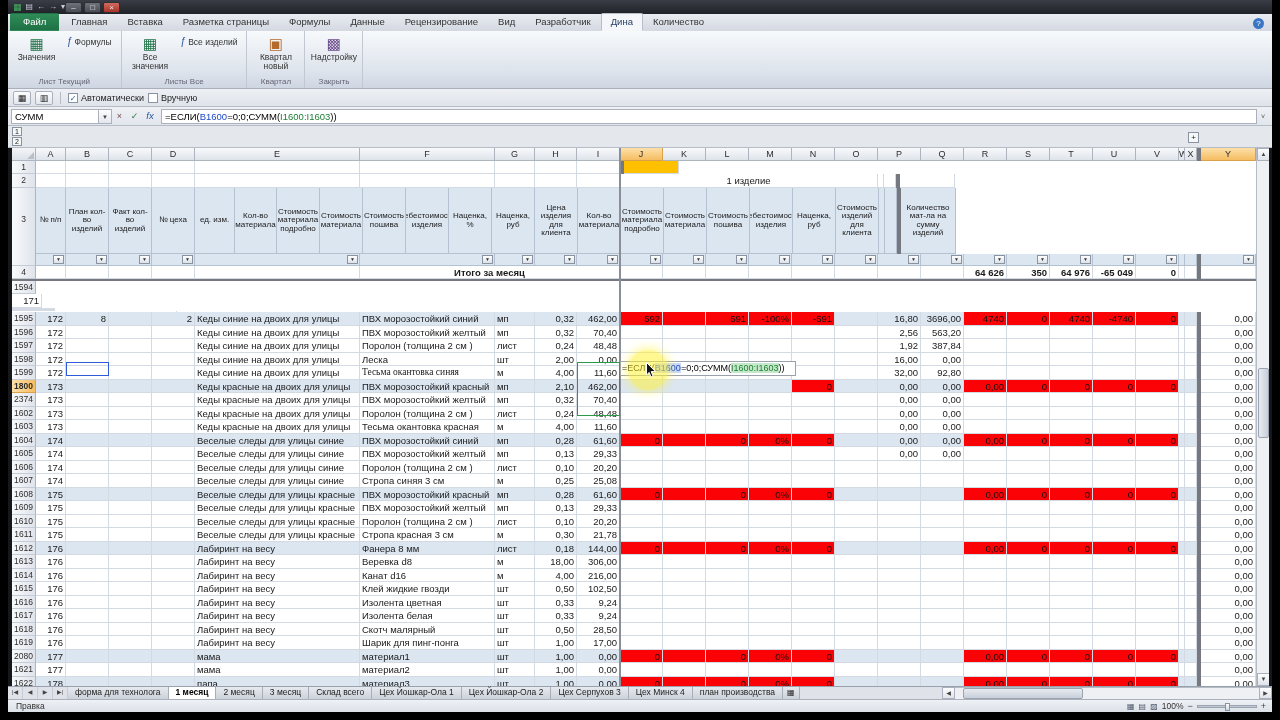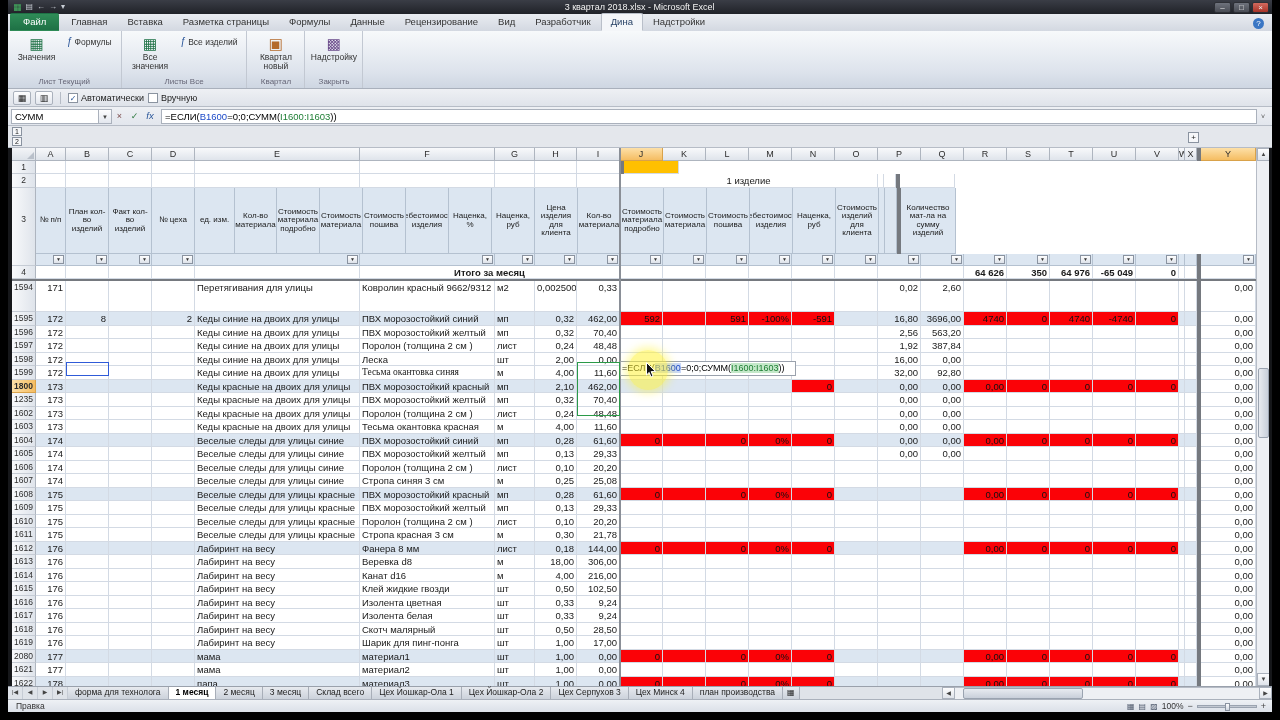--- a/index.html
+++ b/index.html
@@ -176,41 +176,40 @@
 <div id="app">
 
   <div id="titlebar">
     <div class="qat">
       <span class="excel-logo">▦</span>
       <span class="qico">▤</span>
       <span class="qico">←</span>
       <span class="qico">→</span>
       <span class="qico">▾</span>
     </div>
-    <div class="title">3 квартал 2018.xlsx  -  Microsoft Excel</div>
     <div class="winbtns">
       <span class="wbtn">–</span>
       <span class="wbtn">□</span>
       <span class="wbtn close">×</span>
     </div>
   </div>
 
   <div id="ribbontabs">
     <div id="ribbon-tabs-list">
         <div class="rtab file">Файл</div>
         <div class="rtab">Главная</div>
         <div class="rtab">Вставка</div>
         <div class="rtab">Разметка страницы</div>
         <div class="rtab">Формулы</div>
         <div class="rtab">Данные</div>
         <div class="rtab">Рецензирование</div>
         <div class="rtab">Вид</div>
         <div class="rtab">Разработчик</div>
         <div class="rtab active">Дина</div>
-        <div class="rtab">Надстройки</div>
+        <div class="rtab">Количество</div>
       </div>
     <span class="helpbtn">?</span>
   </div>
 
   <div id="ribbonbody">
     <div id="ribbon-groups">
         <div class="rgroup">
           <div class="rbuttons">
             <div class="rbig">
               <span class="ricon" style="color: rgb(30, 113, 69);">▦</span>
@@ -480,21 +479,21 @@
             <div class="c d num b" style="width: 43px;">350</div>
             <div class="c d num b" style="width: 43px;">64 976</div>
             <div class="c d num b" style="width: 43px;">-65 049</div>
             <div class="c d num b" style="width: 43px;">0</div>
             <div class="c d" style="width: 6px;"></div>
             <div class="c d" style="width: 12px;"></div>
             <div class="c splitc" style="width: 4px;"></div>
             <div class="c d num" style="width: 55px;"></div>
           </div>
           <div class="grow freezerow" style="height: 2px;"></div>
-          <div class="grow datarow" style="height: 31px;">
+          <div class="grow datarow" style="height: 31px; flex-direction: column;">
             <div class="c rowhdr" style="width: 24px;">1594</div>
             <div class="c d num" style="width: 30px;">171</div>
             <div class="c d num" style="width: 43px;"></div>
             <div class="c d num" style="width: 43px;"></div>
             <div class="c d num" style="width: 43px;"></div>
             <div class="c d txt" style="width: 165px;">Перетягивания  для улицы</div>
             <div class="c d txt" style="width: 135px;">Ковролин красный 9662/9312</div>
             <div class="c d txt" style="width: 40px;">м2</div>
             <div class="c d num" style="width: 42px;">0,002500</div>
             <div class="c d num" style="width: 43px;">0,33</div>
@@ -684,21 +683,21 @@
             <div class="c d num blue red" style="width: 43px;">0</div>
             <div class="c d num blue red" style="width: 43px;">0</div>
             <div class="c d num blue red" style="width: 43px;">0</div>
             <div class="c d num blue red" style="width: 43px;">0</div>
             <div class="c d num blue" style="width: 6px;"></div>
             <div class="c d num blue" style="width: 12px;"></div>
             <div class="c splitc" style="width: 4px;"></div>
             <div class="c d num" style="width: 55px;">0,00</div>
           </div>
           <div class="grow datarow" style="height: 13.5px;">
-            <div class="c rowhdr" style="width: 24px;">1235</div>
+            <div class="c rowhdr" style="width: 24px;">2374</div>
             <div class="c d num" style="width: 30px;">173</div>
             <div class="c d num" style="width: 43px;"></div>
             <div class="c d num" style="width: 43px;"></div>
             <div class="c d num" style="width: 43px;"></div>
             <div class="c d txt" style="width: 165px;">Кеды красные на двоих для улицы</div>
             <div class="c d txt" style="width: 135px;">ПВХ морозостойкий  желтый</div>
             <div class="c d txt" style="width: 40px;">мп</div>
             <div class="c d num" style="width: 42px;">0,32</div>
             <div class="c d num" style="width: 43px;">70,40</div>
             <div class="c d num" style="width: 43px;"></div>

